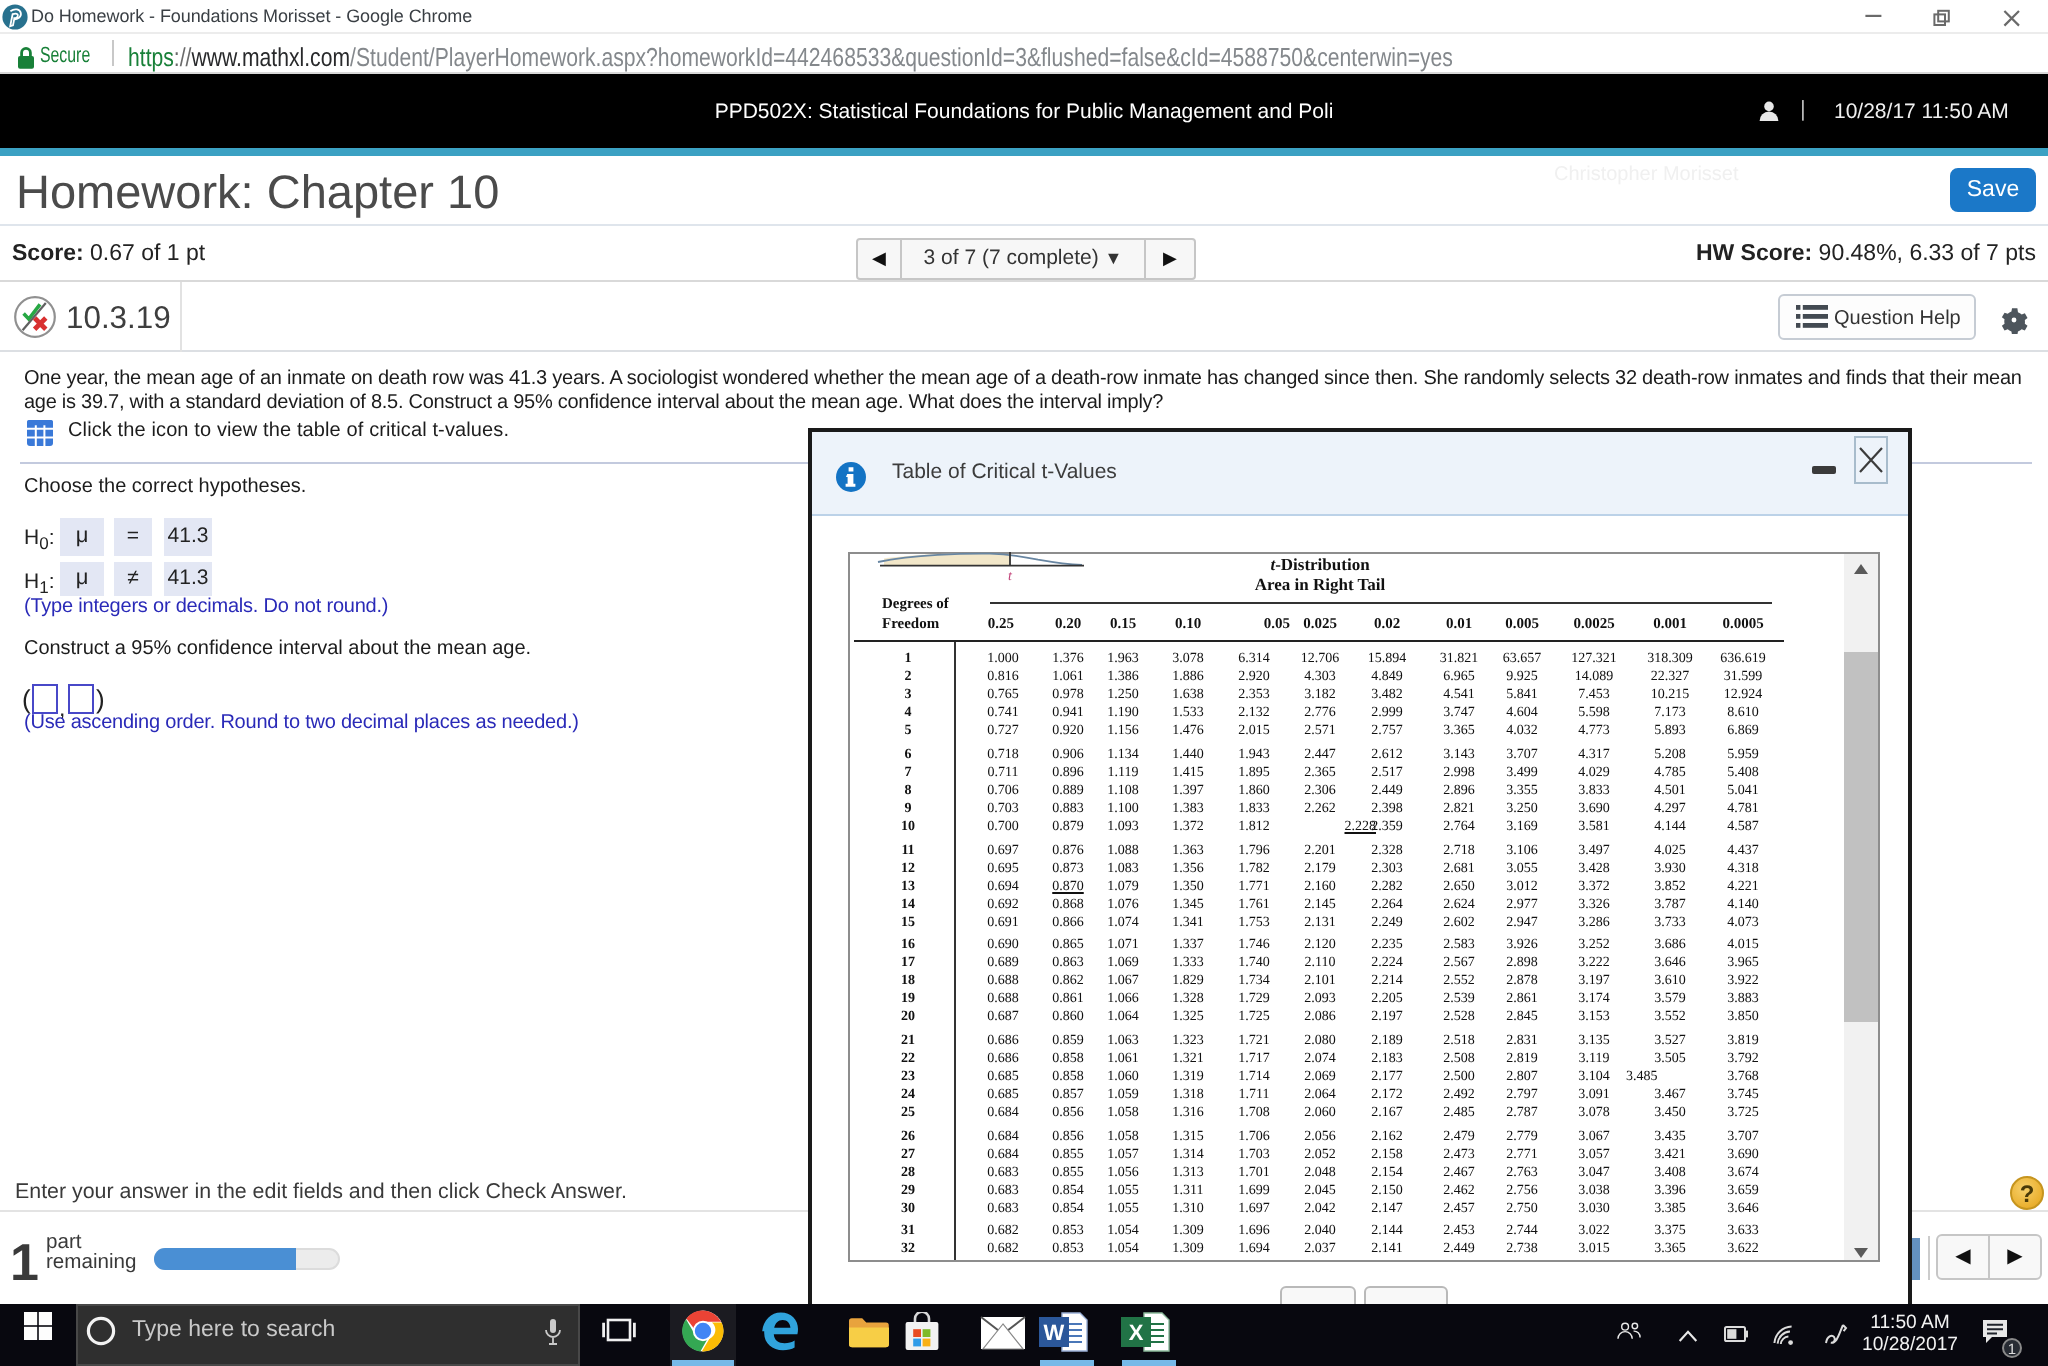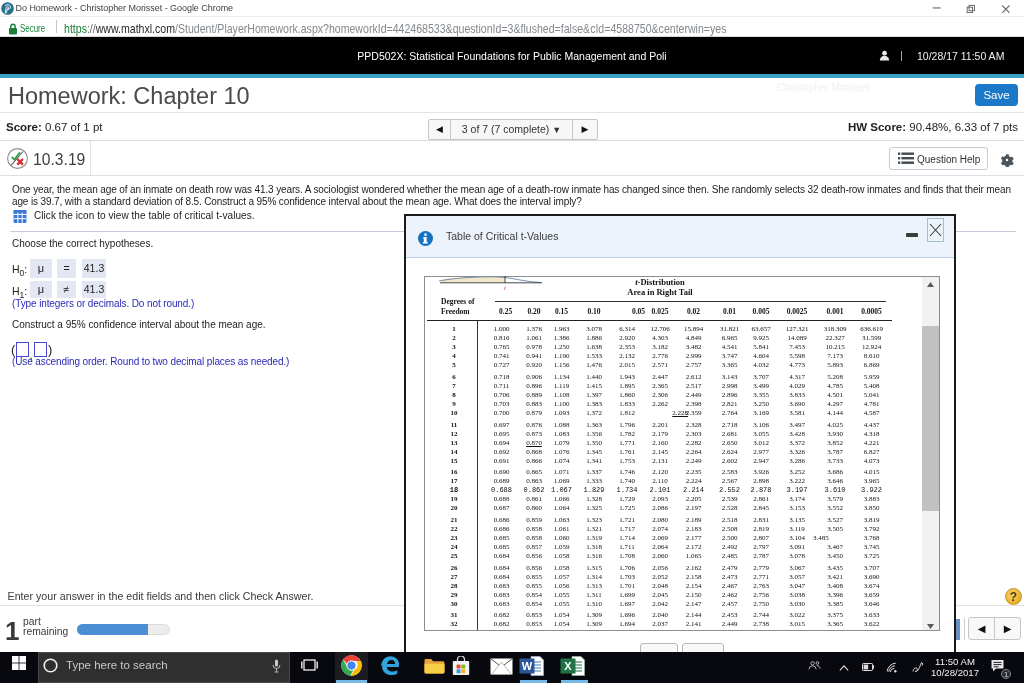--- a/index.html
+++ b/index.html
@@ -5,21 +5,21 @@
 body{font-family:"Liberation Sans",sans-serif;position:relative;background:#fff}
 .a{position:absolute}
 svg{display:block}
 </style></head><body>
 
 <div class="a" style="left:0;top:0;width:1024px;height:18px;background:#fff;"></div>
 <svg class="a" style="left:1px;top:2px" width="13" height="13" viewBox="0 0 13 13">
  <circle cx="6.5" cy="6.5" r="6.3" fill="#28718e"></circle>
  <path d="M4.2 3.6 c2.2-1.6 4.8-1 5.2 0.9 c0.4 1.9-1.4 3.3-3.3 3.1 l-0.6 3.1 l-1.4 0.4 l1.2-6 c1.8-0.6 2.8-0.2 2.6 0.8 c-0.15 0.9-1.2 1.3-2.2 1.1" fill="none" stroke="#fff" stroke-width="0.9"></path>
 </svg>
-<div class="a" style="left:15.5px;top:2.5px;font-size:9px;letter-spacing:-0.04px;color:#3a3f44;">Do Homework - Christopher Morisset - Google Chrome</div>
+<div class="a" style="left:15.5px;top:2.5px;font-size:9px;letter-spacing:-0.04px;color:#3a3f44;">Do Homework - Foundations Morisset - Google Chrome</div>
 <svg class="a" style="left:929px;top:3px" width="90" height="12" viewBox="0 0 90 12">
  <rect x="3.7" y="4.4" width="8" height="1.1" fill="#6a6a6a"></rect>
  <rect x="38.2" y="4.2" width="5.3" height="5.3" fill="none" stroke="#6a6a6a" stroke-width="1"></rect>
  <rect x="40.1" y="2.4" width="5.3" height="5.3" fill="none" stroke="#6a6a6a" stroke-width="1"></rect>
  <path d="M73.2 2.5 L80.5 9.8 M80.5 2.5 L73.2 9.8" stroke="#6a6a6a" stroke-width="1.1"></path>
 </svg>
 <div class="a" style="left:0;top:16px;width:1024px;height:1px;background:#ececec;"></div>
 
 <div class="a" style="left:0;top:18px;width:1024px;height:19px;background:#fff;border-bottom:1px solid #d8d8d8;"></div>
 <svg class="a" style="left:8px;top:23px" width="10" height="12" viewBox="0 0 10 12">
@@ -145,21 +145,21 @@
  <path d="M68 0 L68 6.8" stroke="#333" stroke-width="0.9"></path>
  <path d="M3 6.8 L105 6.8" stroke="#333" stroke-width="0.9"></path>
 </svg>
 <div class="a" style="left:498px;top:283.5px;width:14px;font-family:'Liberation Serif',serif;font-style:italic;font-size:7px;color:#c2447a;text-align:center;">t</div>
 <div class="a" style="left:570px;top:277px;width:180px;font-family:'Liberation Serif',serif;font-weight:bold;font-size:8.5px;color:#111;text-align:center;"><i>t</i>-Distribution</div>
 <div class="a" style="left:570px;top:287px;width:180px;font-family:'Liberation Serif',serif;font-weight:bold;font-size:8.5px;color:#111;text-align:center;">Area in Right Tail</div>
 <div class="a" style="left:495px;top:301px;width:391px;height:1px;background:#333;"></div>
 <div class="a" style="left:441px;top:297px;font-family:'Liberation Serif',serif;font-weight:bold;font-size:7.5px;line-height:10px;color:#111;">Degrees of<br>Freedom</div>
 <div class="a" style="left:427px;top:319.5px;width:465px;height:1.6px;background:#222;"></div>
 <div class="a" style="left:477px;top:321px;width:1px;height:309px;background:#333;"></div>
-<div class="a" style="left:517px;top:307px;width:36px;margin-left:-18px;text-align:left;font-family:'Liberation Serif',serif;font-weight:bold;font-size:7.5px;color:#111;">0.25</div>
+<div class="a" style="left:489px;top:307px;width:36px;margin-left:-18px;text-align:right;font-family:'Liberation Serif',serif;font-weight:bold;font-size:7.5px;color:#111;">0.25</div>
 <div class="a" style="left:534.0px;top:307px;width:36px;margin-left:-18px;text-align:center;font-family:'Liberation Serif',serif;font-weight:bold;font-size:7.5px;color:#111;">0.20</div>
 <div class="a" style="left:561.5px;top:307px;width:36px;margin-left:-18px;text-align:center;font-family:'Liberation Serif',serif;font-weight:bold;font-size:7.5px;color:#111;">0.15</div>
 <div class="a" style="left:594.0px;top:307px;width:36px;margin-left:-18px;text-align:center;font-family:'Liberation Serif',serif;font-weight:bold;font-size:7.5px;color:#111;">0.10</div>
 <div class="a" style="left:627.0px;top:307px;width:36px;margin-left:-18px;text-align:right;font-family:'Liberation Serif',serif;font-weight:bold;font-size:7.5px;color:#111;">0.05</div>
 <div class="a" style="left:660.0px;top:307px;width:36px;margin-left:-18px;text-align:center;font-family:'Liberation Serif',serif;font-weight:bold;font-size:7.5px;color:#111;">0.025</div>
 <div class="a" style="left:693.5px;top:307px;width:36px;margin-left:-18px;text-align:center;font-family:'Liberation Serif',serif;font-weight:bold;font-size:7.5px;color:#111;">0.02</div>
 <div class="a" style="left:729.5px;top:307px;width:36px;margin-left:-18px;text-align:center;font-family:'Liberation Serif',serif;font-weight:bold;font-size:7.5px;color:#111;">0.01</div>
 <div class="a" style="left:761.0px;top:307px;width:36px;margin-left:-18px;text-align:center;font-family:'Liberation Serif',serif;font-weight:bold;font-size:7.5px;color:#111;">0.005</div>
 <div class="a" style="left:797.0px;top:307px;width:36px;margin-left:-18px;text-align:center;font-family:'Liberation Serif',serif;font-weight:bold;font-size:7.5px;color:#111;">0.0025</div>
 <div class="a" style="left:835.0px;top:307px;width:36px;margin-left:-18px;text-align:center;font-family:'Liberation Serif',serif;font-weight:bold;font-size:7.5px;color:#111;">0.001</div>
@@ -365,21 +365,21 @@
     <span style="position:absolute;left:104.0px;width:44px;margin-left:-22px;text-align:center;">0.868</span>
     <span style="position:absolute;left:131.5px;width:44px;margin-left:-22px;text-align:center;">1.076</span>
     <span style="position:absolute;left:164.0px;width:44px;margin-left:-22px;text-align:center;">1.345</span>
     <span style="position:absolute;left:197.0px;width:44px;margin-left:-22px;text-align:center;">1.761</span>
     <span style="position:absolute;left:230.0px;width:44px;margin-left:-22px;text-align:center;">2.145</span>
     <span style="position:absolute;left:263.5px;width:44px;margin-left:-22px;text-align:center;">2.264</span>
     <span style="position:absolute;left:299.5px;width:44px;margin-left:-22px;text-align:center;">2.624</span>
     <span style="position:absolute;left:331.0px;width:44px;margin-left:-22px;text-align:center;">2.977</span>
     <span style="position:absolute;left:367.0px;width:44px;margin-left:-22px;text-align:center;">3.326</span>
     <span style="position:absolute;left:405.0px;width:44px;margin-left:-22px;text-align:center;">3.787</span>
-    <span style="position:absolute;left:441.5px;width:44px;margin-left:-22px;text-align:center;">6.827</span>
+    <span style="position:absolute;left:441.5px;width:44px;margin-left:-22px;text-align:center;">4.140</span>
   </div>
 <div class="a" style="left:430px;top:456.56px;width:490px;height:9.00px;line-height:9.00px;font-family:'Liberation Serif',serif;font-size:7px;color:#111;">
     <span style="position:absolute;left:24.0px;width:40px;margin-left:-20px;text-align:center;font-weight:bold;">15</span>
     <span style="position:absolute;left:71.5px;width:44px;margin-left:-22px;text-align:center;">0.691</span>
     <span style="position:absolute;left:104.0px;width:44px;margin-left:-22px;text-align:center;">0.866</span>
     <span style="position:absolute;left:131.5px;width:44px;margin-left:-22px;text-align:center;">1.074</span>
     <span style="position:absolute;left:164.0px;width:44px;margin-left:-22px;text-align:center;">1.341</span>
     <span style="position:absolute;left:197.0px;width:44px;margin-left:-22px;text-align:center;">1.753</span>
     <span style="position:absolute;left:230.0px;width:44px;margin-left:-22px;text-align:center;">2.131</span>
     <span style="position:absolute;left:263.5px;width:44px;margin-left:-22px;text-align:center;">2.249</span>
@@ -412,21 +412,21 @@
     <span style="position:absolute;left:164.0px;width:44px;margin-left:-22px;text-align:center;">1.333</span>
     <span style="position:absolute;left:197.0px;width:44px;margin-left:-22px;text-align:center;">1.740</span>
     <span style="position:absolute;left:230.0px;width:44px;margin-left:-22px;text-align:center;">2.110</span>
     <span style="position:absolute;left:263.5px;width:44px;margin-left:-22px;text-align:center;">2.224</span>
     <span style="position:absolute;left:299.5px;width:44px;margin-left:-22px;text-align:center;">2.567</span>
     <span style="position:absolute;left:331.0px;width:44px;margin-left:-22px;text-align:center;">2.898</span>
     <span style="position:absolute;left:367.0px;width:44px;margin-left:-22px;text-align:center;">3.222</span>
     <span style="position:absolute;left:405.0px;width:44px;margin-left:-22px;text-align:center;">3.646</span>
     <span style="position:absolute;left:441.5px;width:44px;margin-left:-22px;text-align:center;">3.965</span>
   </div>
-<div class="a" style="left:430px;top:486.29px;width:490px;height:9.00px;line-height:9.00px;font-family:Liberation Mono, monospace;font-size:7px;color:#111;">
+<div class="a" style="left:430px;top:486.29px;width:490px;height:9.00px;line-height:9.00px;font-family:Liberation Serif, serif;font-size:7px;color:#111;">
     <span style="position:absolute;left:24.0px;width:40px;margin-left:-20px;text-align:center;font-weight:bold;">18</span>
     <span style="position:absolute;left:71.5px;width:44px;margin-left:-22px;text-align:center;">0.688</span>
     <span style="position:absolute;left:104.0px;width:44px;margin-left:-22px;text-align:center;">0.862</span>
     <span style="position:absolute;left:131.5px;width:44px;margin-left:-22px;text-align:center;">1.067</span>
     <span style="position:absolute;left:164.0px;width:44px;margin-left:-22px;text-align:center;">1.829</span>
     <span style="position:absolute;left:197.0px;width:44px;margin-left:-22px;text-align:center;">1.734</span>
     <span style="position:absolute;left:230.0px;width:44px;margin-left:-22px;text-align:center;">2.101</span>
     <span style="position:absolute;left:263.5px;width:44px;margin-left:-22px;text-align:center;">2.214</span>
     <span style="position:absolute;left:299.5px;width:44px;margin-left:-22px;text-align:center;">2.552</span>
     <span style="position:absolute;left:331.0px;width:44px;margin-left:-22px;text-align:center;">2.878</span>
@@ -525,21 +525,21 @@
     <span style="position:absolute;left:441.5px;width:44px;margin-left:-22px;text-align:center;">3.745</span>
   </div>
 <div class="a" style="left:430px;top:552.02px;width:490px;height:9.00px;line-height:9.00px;font-family:'Liberation Serif',serif;font-size:7px;color:#111;">
     <span style="position:absolute;left:24.0px;width:40px;margin-left:-20px;text-align:center;font-weight:bold;">25</span>
     <span style="position:absolute;left:71.5px;width:44px;margin-left:-22px;text-align:center;">0.684</span>
     <span style="position:absolute;left:104.0px;width:44px;margin-left:-22px;text-align:center;">0.856</span>
     <span style="position:absolute;left:131.5px;width:44px;margin-left:-22px;text-align:center;">1.058</span>
     <span style="position:absolute;left:164.0px;width:44px;margin-left:-22px;text-align:center;">1.316</span>
     <span style="position:absolute;left:197.0px;width:44px;margin-left:-22px;text-align:center;">1.708</span>
     <span style="position:absolute;left:230.0px;width:44px;margin-left:-22px;text-align:center;">2.060</span>
-    <span style="position:absolute;left:263.5px;width:44px;margin-left:-22px;text-align:center;">1.065</span>
+    <span style="position:absolute;left:263.5px;width:44px;margin-left:-22px;text-align:center;">2.167</span>
     <span style="position:absolute;left:299.5px;width:44px;margin-left:-22px;text-align:center;">2.485</span>
     <span style="position:absolute;left:331.0px;width:44px;margin-left:-22px;text-align:center;">2.787</span>
     <span style="position:absolute;left:367.0px;width:44px;margin-left:-22px;text-align:center;">3.078</span>
     <span style="position:absolute;left:405.0px;width:44px;margin-left:-22px;text-align:center;">3.450</span>
     <span style="position:absolute;left:441.5px;width:44px;margin-left:-22px;text-align:center;">3.725</span>
   </div>
 <div class="a" style="left:430px;top:563.75px;width:490px;height:9.00px;line-height:9.00px;font-family:'Liberation Serif',serif;font-size:7px;color:#111;">
     <span style="position:absolute;left:24.0px;width:40px;margin-left:-20px;text-align:center;font-weight:bold;">26</span>
     <span style="position:absolute;left:71.5px;width:44px;margin-left:-22px;text-align:center;">0.684</span>
     <span style="position:absolute;left:104.0px;width:44px;margin-left:-22px;text-align:center;">0.856</span>

